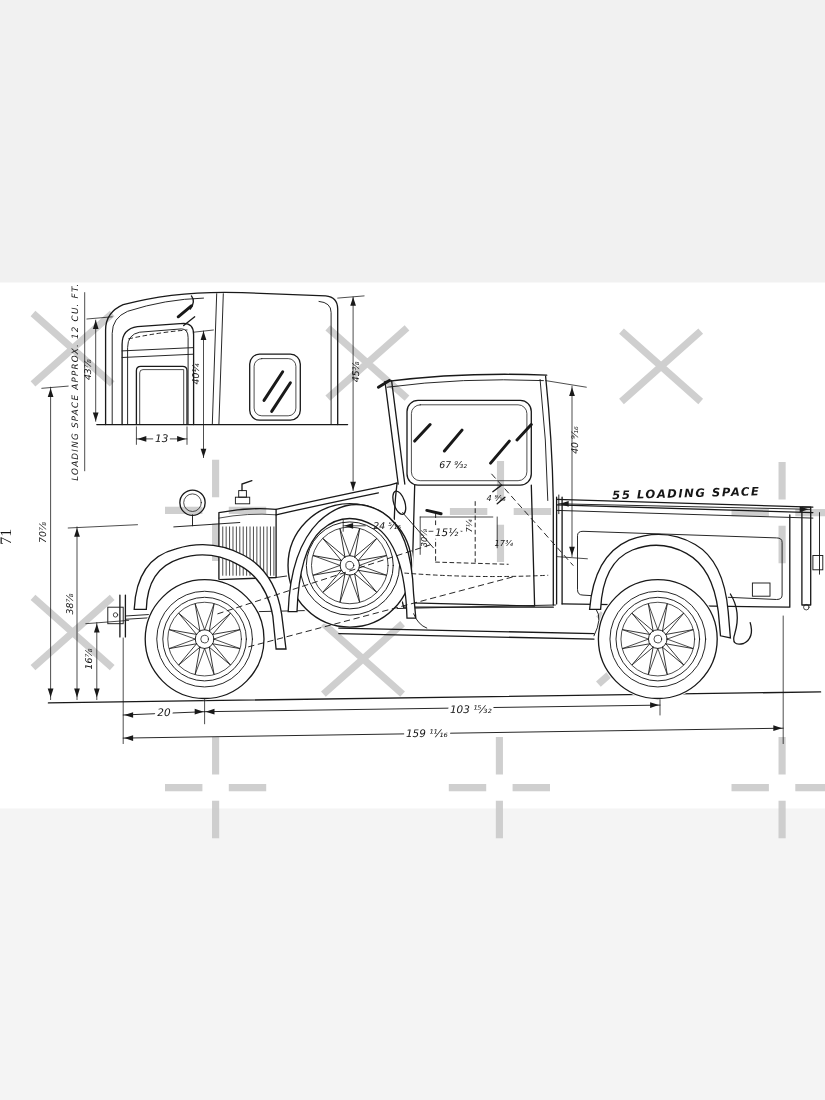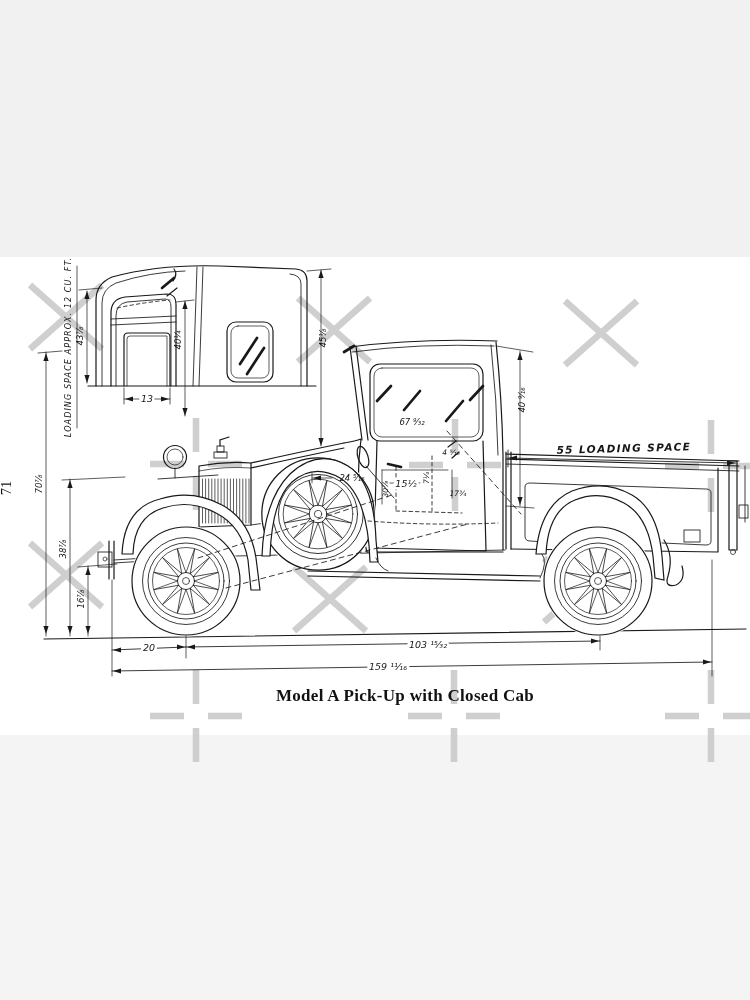--- a/index.html
+++ b/index.html
@@ -252,15 +252,14 @@
       <text class="dim dimS" transform="rotate(-90 429 478)" x="429" y="478">7¼</text>
       <text class="dim dimS" x="458" y="496">17¾</text>
       <text class="dim dimS" x="451" y="455">4 ⁹⁄₁₆</text>
       <text class="dim lsl" transform="rotate(-1.5 624 452)" x="624" y="452">55 LOADING SPACE</text>
       <text class="dim dimK" x="149" y="651">20</text>
       <text class="dim dimK" x="428" y="648">103 ¹⁵⁄₃₂</text>
       <text class="dim dimK" x="388" y="670">159 ¹¹⁄₁₆</text>
     </g>
   </svg>
 
-  <div class="caption">Model A Pick-Up with Closed Cab</div>
   <div class="pagenum">71</div>
 </div>
 
 </body></html>

